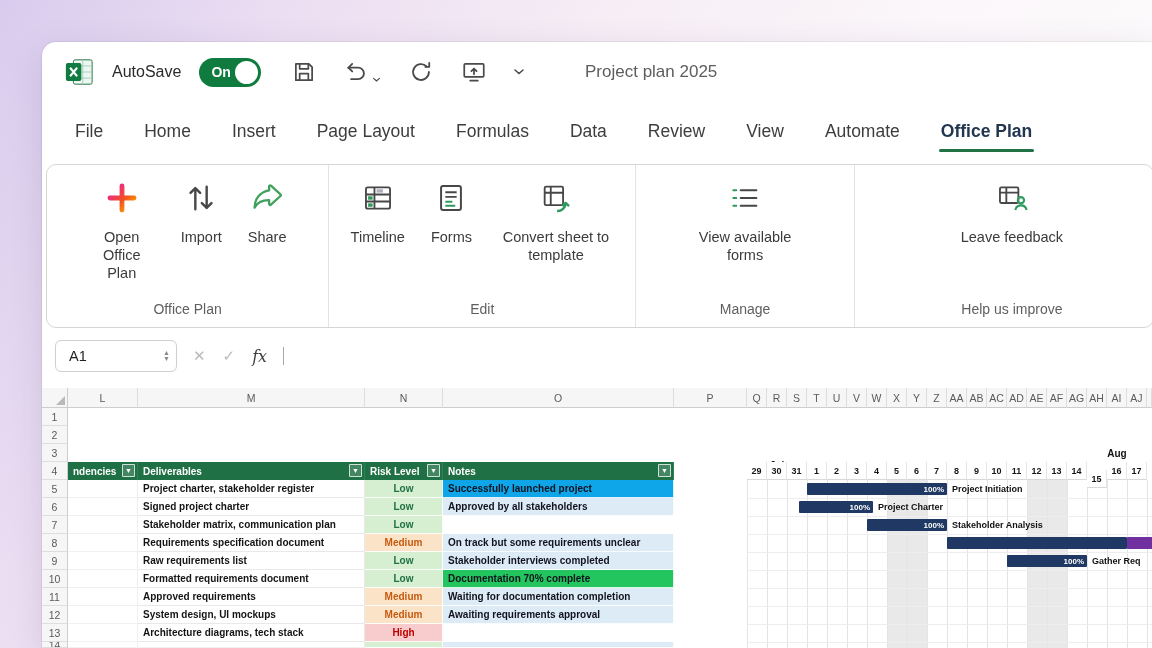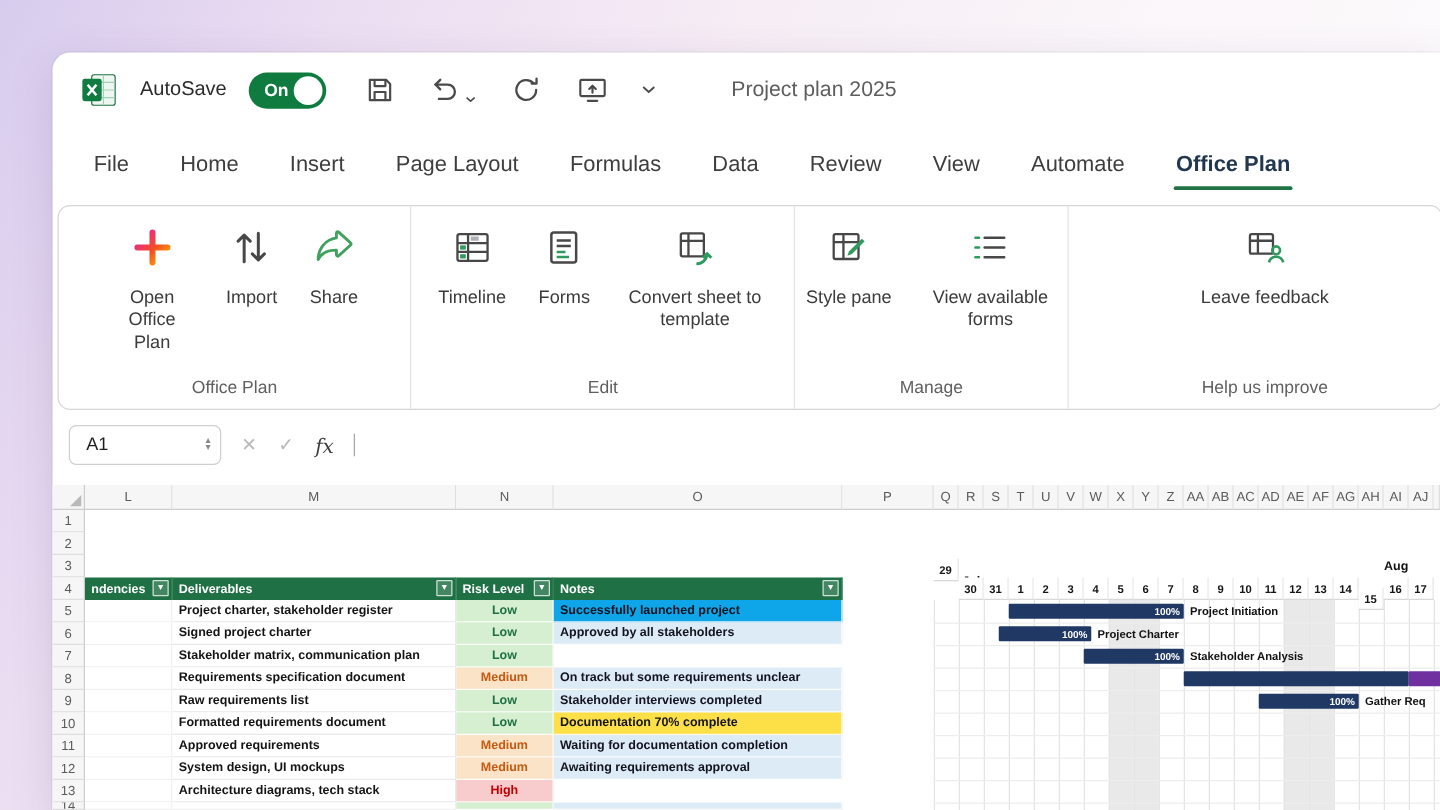--- a/index.html
+++ b/index.html
@@ -199,28 +199,20 @@
                 <path d="M12.8 21.2a5.8 5.8 0 006-5.7" stroke="#2e9a5d" stroke-width="1.7"></path>
                 <path d="M21.2 17.8l-2.4-2.3-2.3 2.3" stroke="#2e9a5d" stroke-width="1.7" stroke-linejoin="round"></path>
               </svg></span>
             <span class="ritem-label" style="max-width: 116px;">Convert sheet to template</span>
           </div>
         </div>
         <div class="rlabel">Edit</div>
       </div>
       <div class="rgroup" style="width: 219px;">
         <div class="ritems">
-          <div class="ritem">
-            <span><svg width="34" height="34" viewBox="0 0 24 24" fill="none" stroke="#474747" stroke-width="1.3">
-                <rect x="3.5" y="4.5" width="14" height="14" rx="1"></rect>
-                <path d="M3.5 9h14M9 4.5v14"></path>
-                <path d="M21 8.5l-7.2 7.2-2.6 1 1-2.6L19.4 7z" fill="#2e9a5d" stroke="none"></path>
-              </svg></span>
-            <span class="ritem-label">Style pane</span>
-          </div>
           <div class="ritem">
             <span><svg width="34" height="34" viewBox="0 0 24 24" fill="none" stroke="#474747" stroke-width="1.5" stroke-linecap="round">
                 <path d="M9 6.5h11M9 12h11M9 17.5h11"></path>
                 <path d="M3.8 6.5h2M3.8 12h2M3.8 17.5h2" stroke="#2e9a5d"></path>
               </svg></span>
             <span class="ritem-label" style="max-width: 106px;">View available forms</span>
           </div>
         </div>
         <div class="rlabel">Manage</div>
       </div>
@@ -330,21 +322,21 @@
       <div class="hg" style="left: 705px; top: 128px; width: 405px;"></div>
       <div class="hg" style="left: 705px; top: 146px; width: 405px;"></div>
       <div class="hg" style="left: 705px; top: 164px; width: 405px;"></div>
       <div class="hg" style="left: 705px; top: 182px; width: 405px;"></div>
       <div class="hg" style="left: 705px; top: 200px; width: 405px;"></div>
       <div class="hg" style="left: 705px; top: 218px; width: 405px;"></div>
       <div class="hg" style="left: 705px; top: 236px; width: 405px;"></div>
       <div class="hg" style="left: 705px; top: 254px; width: 405px;"></div>
       <div class="abs month" style="left: 705px; top: 68px; width: 60px; height: 18px;">Jul</div>
       <div class="abs month" style="left: 1045px; top: 56px; width: 60px; height: 18px;">Aug</div>
-      <div class="abs dh" style="left: 705px; top: 59px; width: 20px; height: 18px;">29</div>
+      <div class="abs dh" style="left: 705px; top: 74px; width: 20px; height: 18px;">29</div>
       <div class="abs dh" style="left: 725px; top: 74px; width: 20px; height: 18px;">30</div>
       <div class="abs dh" style="left: 745px; top: 74px; width: 20px; height: 18px;">31</div>
       <div class="abs dh" style="left: 765px; top: 74px; width: 20px; height: 18px;">1</div>
       <div class="abs dh" style="left: 785px; top: 74px; width: 20px; height: 18px;">2</div>
       <div class="abs dh" style="left: 805px; top: 74px; width: 20px; height: 18px;">3</div>
       <div class="abs dh" style="left: 825px; top: 74px; width: 20px; height: 18px;">4</div>
       <div class="abs dh" style="left: 845px; top: 74px; width: 20px; height: 18px;">5</div>
       <div class="abs dh" style="left: 865px; top: 74px; width: 20px; height: 18px;">6</div>
       <div class="abs dh" style="left: 885px; top: 74px; width: 20px; height: 18px;">7</div>
       <div class="abs dh" style="left: 905px; top: 74px; width: 20px; height: 18px;">8</div>
@@ -376,21 +368,21 @@
       <div class="abs dc" style="left: 96px; top: 146px; width: 227px; height: 18px;">Requirements specification document</div>
       <div class="abs risk" style="left: 323px; top: 146px; width: 78px; height: 18px; background: rgb(251, 227, 199); color: rgb(197, 90, 17);">Medium</div>
       <div class="abs notes" style="left: 401px; top: 146px; width: 231px; height: 18px; background: rgb(221, 235, 247);">On track but some requirements unclear</div>
       <div class="abs lc" style="left: 26px; top: 164px; width: 70px; height: 18px;"></div>
       <div class="abs dc" style="left: 96px; top: 164px; width: 227px; height: 18px;">Raw requirements list</div>
       <div class="abs risk" style="left: 323px; top: 164px; width: 78px; height: 18px; background: rgb(214, 239, 208); color: rgb(30, 113, 69);">Low</div>
       <div class="abs notes" style="left: 401px; top: 164px; width: 231px; height: 18px; background: rgb(221, 235, 247);">Stakeholder interviews completed</div>
       <div class="abs lc" style="left: 26px; top: 182px; width: 70px; height: 18px;"></div>
       <div class="abs dc" style="left: 96px; top: 182px; width: 227px; height: 18px;">Formatted requirements document</div>
       <div class="abs risk" style="left: 323px; top: 182px; width: 78px; height: 18px; background: rgb(214, 239, 208); color: rgb(30, 113, 69);">Low</div>
-      <div class="abs notes" style="left: 401px; top: 182px; width: 231px; height: 18px; background: #fde047;">Documentation 70% complete</div>
+      <div class="abs notes" style="left: 401px; top: 182px; width: 231px; height: 18px; background: #22c55e;">Documentation 70% complete</div>
       <div class="abs lc" style="left: 26px; top: 200px; width: 70px; height: 18px;"></div>
       <div class="abs dc" style="left: 96px; top: 200px; width: 227px; height: 18px;">Approved requirements</div>
       <div class="abs risk" style="left: 323px; top: 200px; width: 78px; height: 18px; background: rgb(251, 227, 199); color: rgb(197, 90, 17);">Medium</div>
       <div class="abs notes" style="left: 401px; top: 200px; width: 231px; height: 18px; background: rgb(221, 235, 247);">Waiting for documentation completion</div>
       <div class="abs lc" style="left: 26px; top: 218px; width: 70px; height: 18px;"></div>
       <div class="abs dc" style="left: 96px; top: 218px; width: 227px; height: 18px;">System design, UI mockups</div>
       <div class="abs risk" style="left: 323px; top: 218px; width: 78px; height: 18px; background: rgb(251, 227, 199); color: rgb(197, 90, 17);">Medium</div>
       <div class="abs notes" style="left: 401px; top: 218px; width: 231px; height: 18px; background: rgb(221, 235, 247);">Awaiting requirements approval</div>
       <div class="abs lc" style="left: 26px; top: 236px; width: 70px; height: 18px;"></div>
       <div class="abs dc" style="left: 96px; top: 236px; width: 227px; height: 18px;">Architecture diagrams, tech stack</div>

